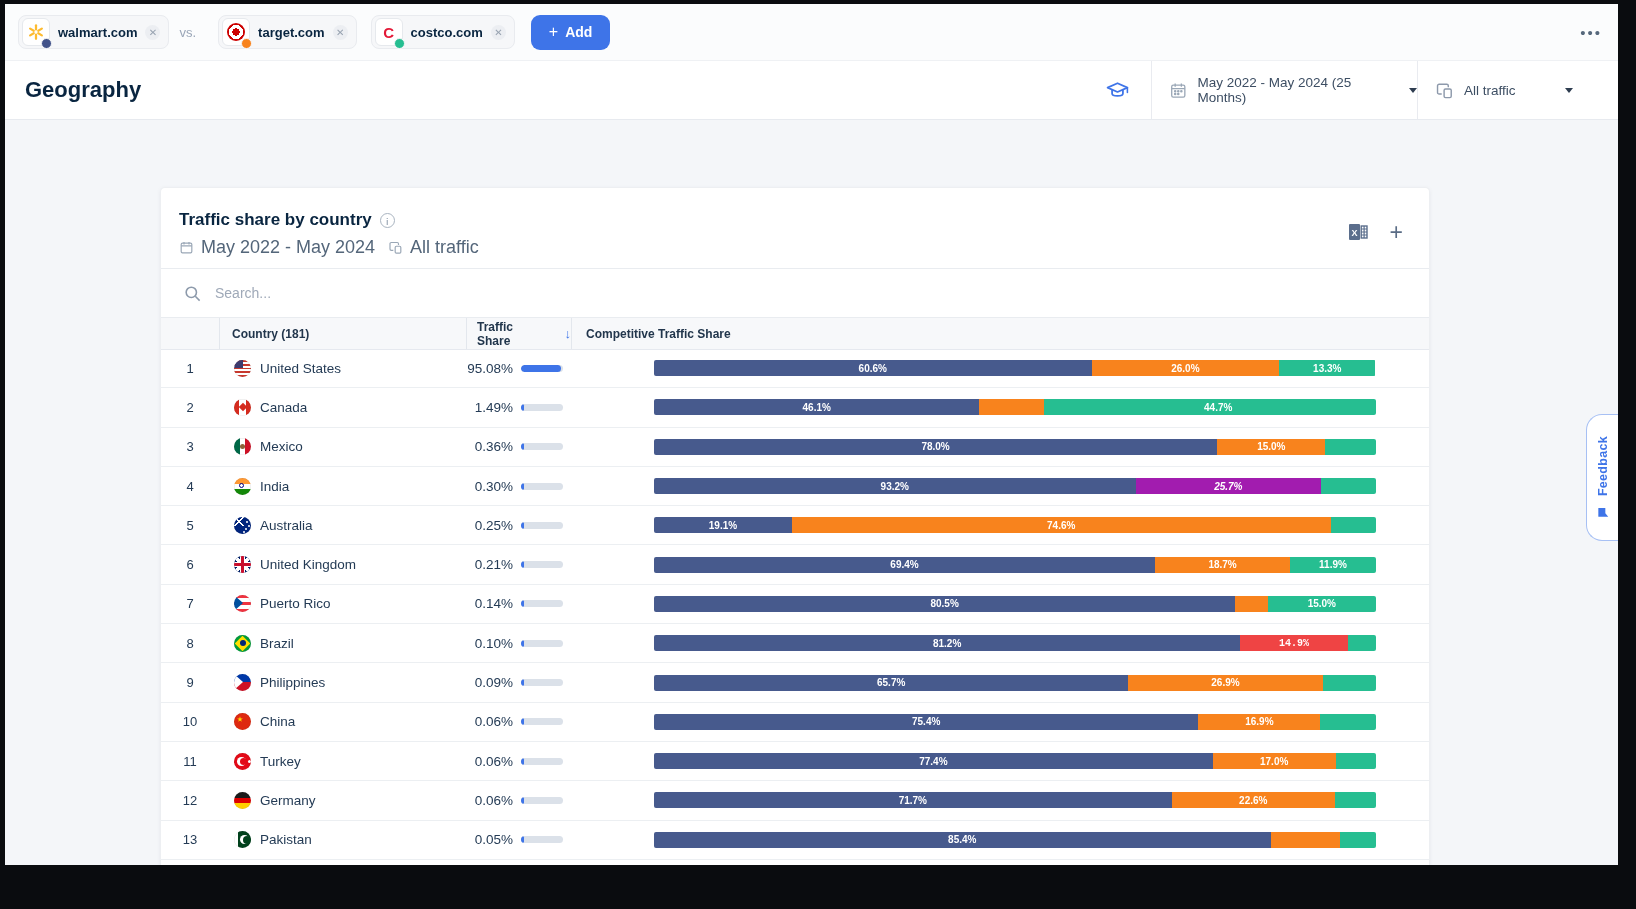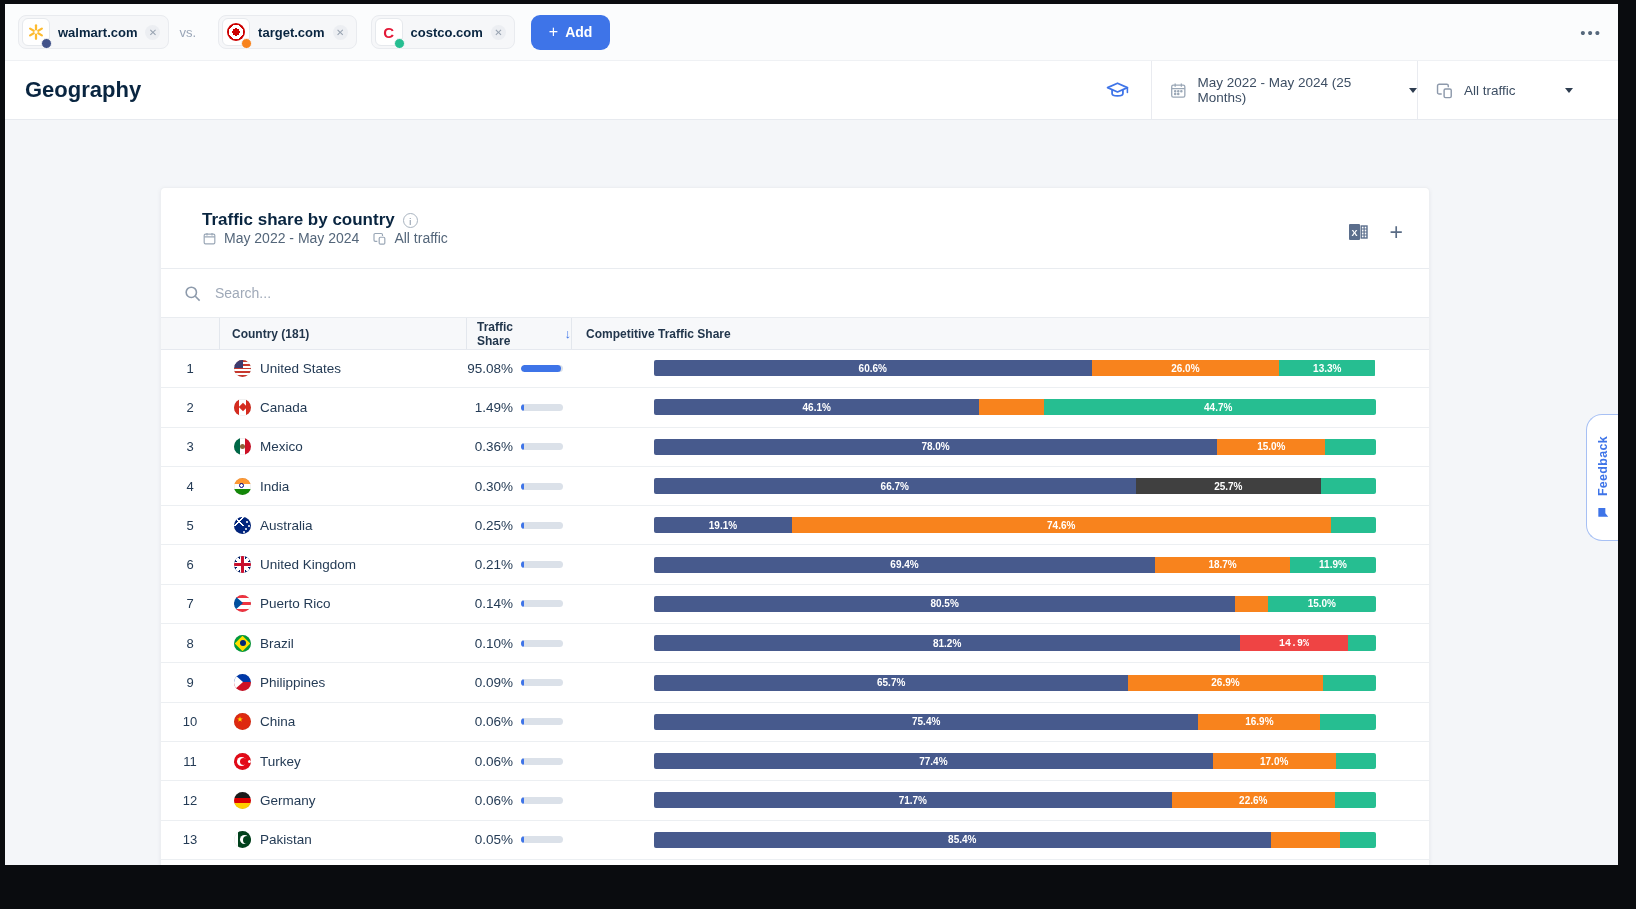--- a/index.html
+++ b/index.html
@@ -27,25 +27,25 @@
   .vdiv{width:1px;background:#E9EBF0;}
   .geo-date{width:265px;display:flex;align-items:center;gap:10px;padding-left:17px;box-sizing:border-box;cursor:pointer;}
   .geo-date-label,.geo-traffic-label{font-size:13.5px;color:#3D4E63;}
   .caret{width:0;height:0;border-left:4.5px solid transparent;border-right:4.5px solid transparent;border-top:5px solid #2E3D50;}
   .geo-traffic{flex:none;width:200px;display:flex;align-items:center;gap:10px;padding:0 45px 0 17px;box-sizing:border-box;cursor:pointer;}
   .geo-traffic .caret{margin-left:auto;}
 
   
   .content{position:relative;height:747px;background:#F4F6F9;}
   .card{position:absolute;left:155px;top:67px;width:1270px;bottom:0;background:#fff;border:1px solid #EDEFF2;border-bottom:none;border-radius:5px 5px 0 0;box-shadow:0 1px 4px rgba(9,37,64,0.06);box-sizing:border-box;overflow:hidden;}
-  .card-head{display:flex;justify-content:space-between;align-items:flex-start;padding:22px 26px 0 41px;height:58px;}
+  .card-head{display:flex;justify-content:space-between;align-items:flex-start;padding:22px 26px 0 18px;height:58px;}
   .card-title-row{display:flex;align-items:center;gap:8px;}
   .card-title{font-size:17px;font-weight:700;color:#092540;}
   .info-i{width:15px;height:15px;border:1.3px solid #A9B4C0;border-radius:50%;color:#A9B4C0;font-size:9.5px;line-height:15px;text-align:center;font-weight:700;box-sizing:border-box;cursor:pointer;}
-  .card-sub{display:flex;align-items:center;gap:7px;font-size:14px;color:#54667A;}
+  .card-sub{display:flex;align-items:center;gap:7px;margin-top:7px;font-size:18px;color:#54667A;}
   .card-icons{display:flex;align-items:center;gap:20px;margin-top:10px;}
   .icon-btn{cursor:pointer;display:flex;align-items:center;}
   .plus-glyph{font-size:23px;font-weight:300;color:#5A6C85;line-height:1;}
 
   .search-row{position:absolute;left:0;right:0;top:80px;height:50px;border-top:1px solid #E9ECF0;border-bottom:1px solid #E9ECF0;display:flex;align-items:center;padding-left:22px;box-sizing:border-box;gap:11px;}
   .search-input{border:none;outline:none;font-size:14px;color:#243B53;flex:1;font-family:inherit;background:transparent;}
   .search-input::placeholder{color:#9FA9B8;}
 
   .thead{position:absolute;left:0;right:0;top:130px;height:31px;background:#F7F8FA;border-bottom:1px solid #E6E9EF;font-size:12px;color:#22364C;font-weight:600;}
   .th{position:absolute;top:0;bottom:0;display:flex;align-items:center;}
@@ -324,23 +324,23 @@
       <span class="cname">India</span>
     </div>
     <div class="c-share">
       <span class="sval">0.30%</span>
       <span class="sbar">
                   <span class="sfill" style="width: 2.5px;"></span>
                 </span>
     </div>
     <div class="c-comp">
                 <div class="seg" style="width: 66.7%; background: rgb(71, 90, 141);">
-                  <span>66.7%</span>
-                </div>
-                <div class="seg" style="width: 25.7%; background: #404040;">
+                  <span>93.2%</span>
+                </div>
+                <div class="seg" style="width: 25.7%; background: #a21caf; font-style: italic;">
                   <span>25.7%</span>
                 </div>
                 <div class="seg" style="width: 7.6%; background: rgb(38, 190, 145);"></div>
               </div>
   </div>
 
   <div class="trow">
     <div class="c-rank">5</div>
     <div class="c-country">
       <span class="flag f-au"></span>

